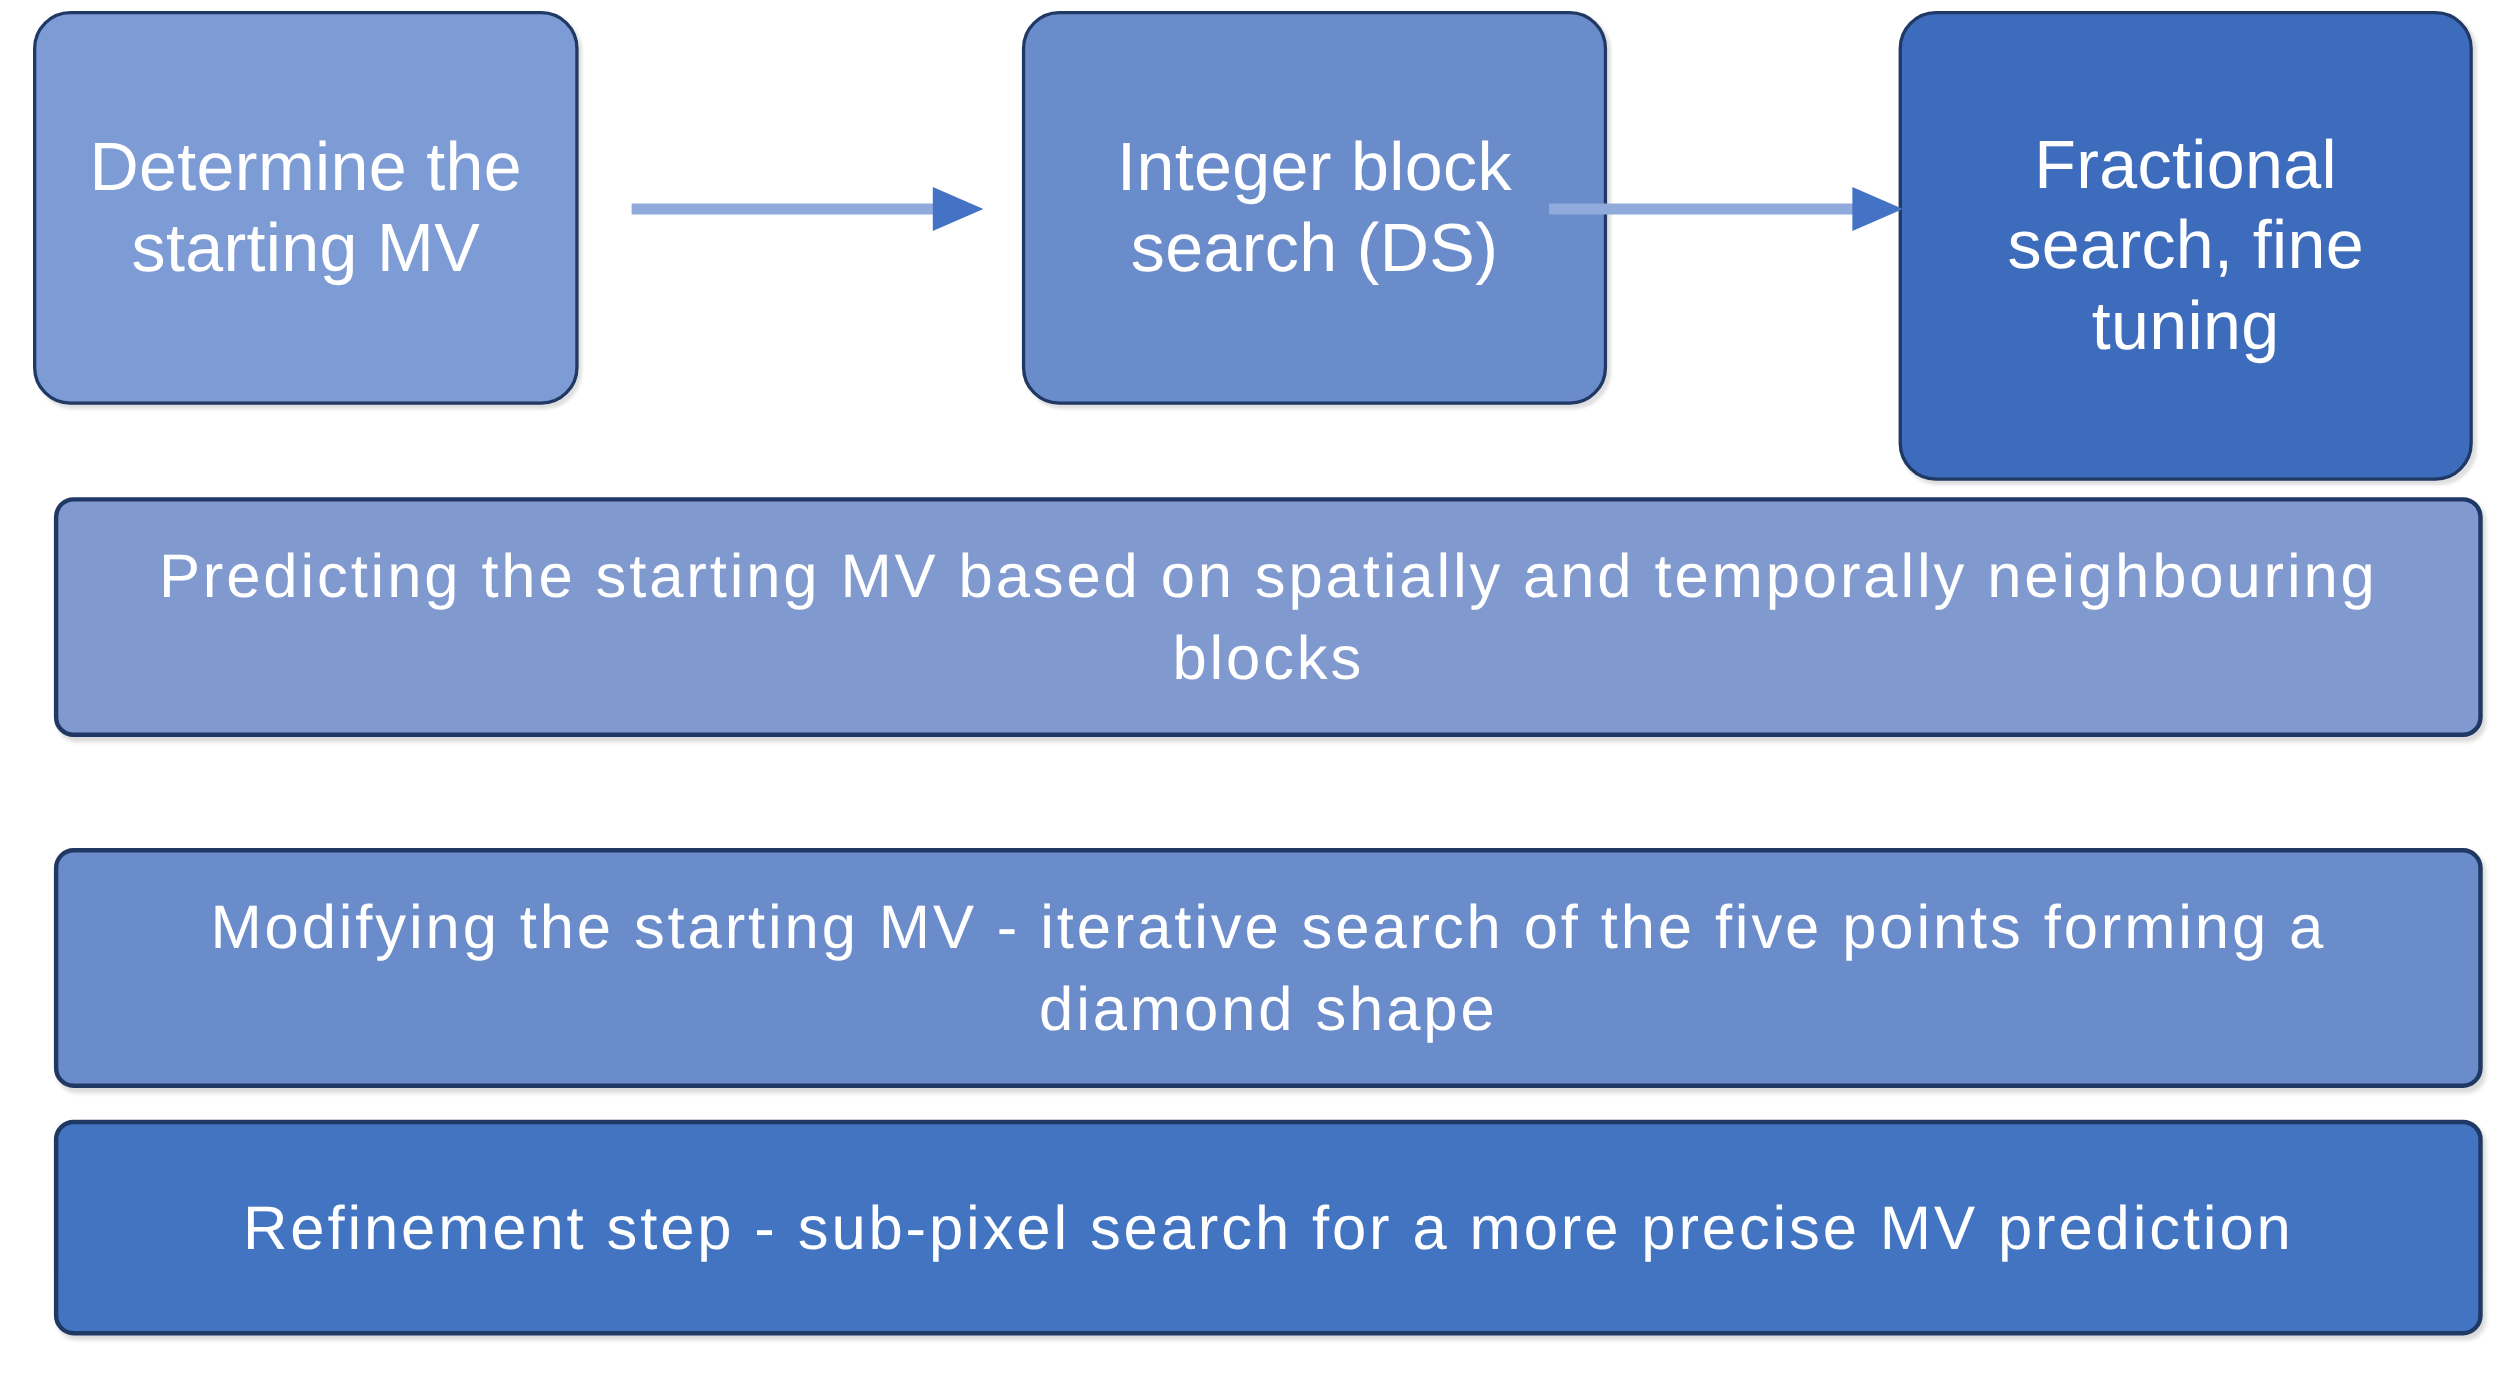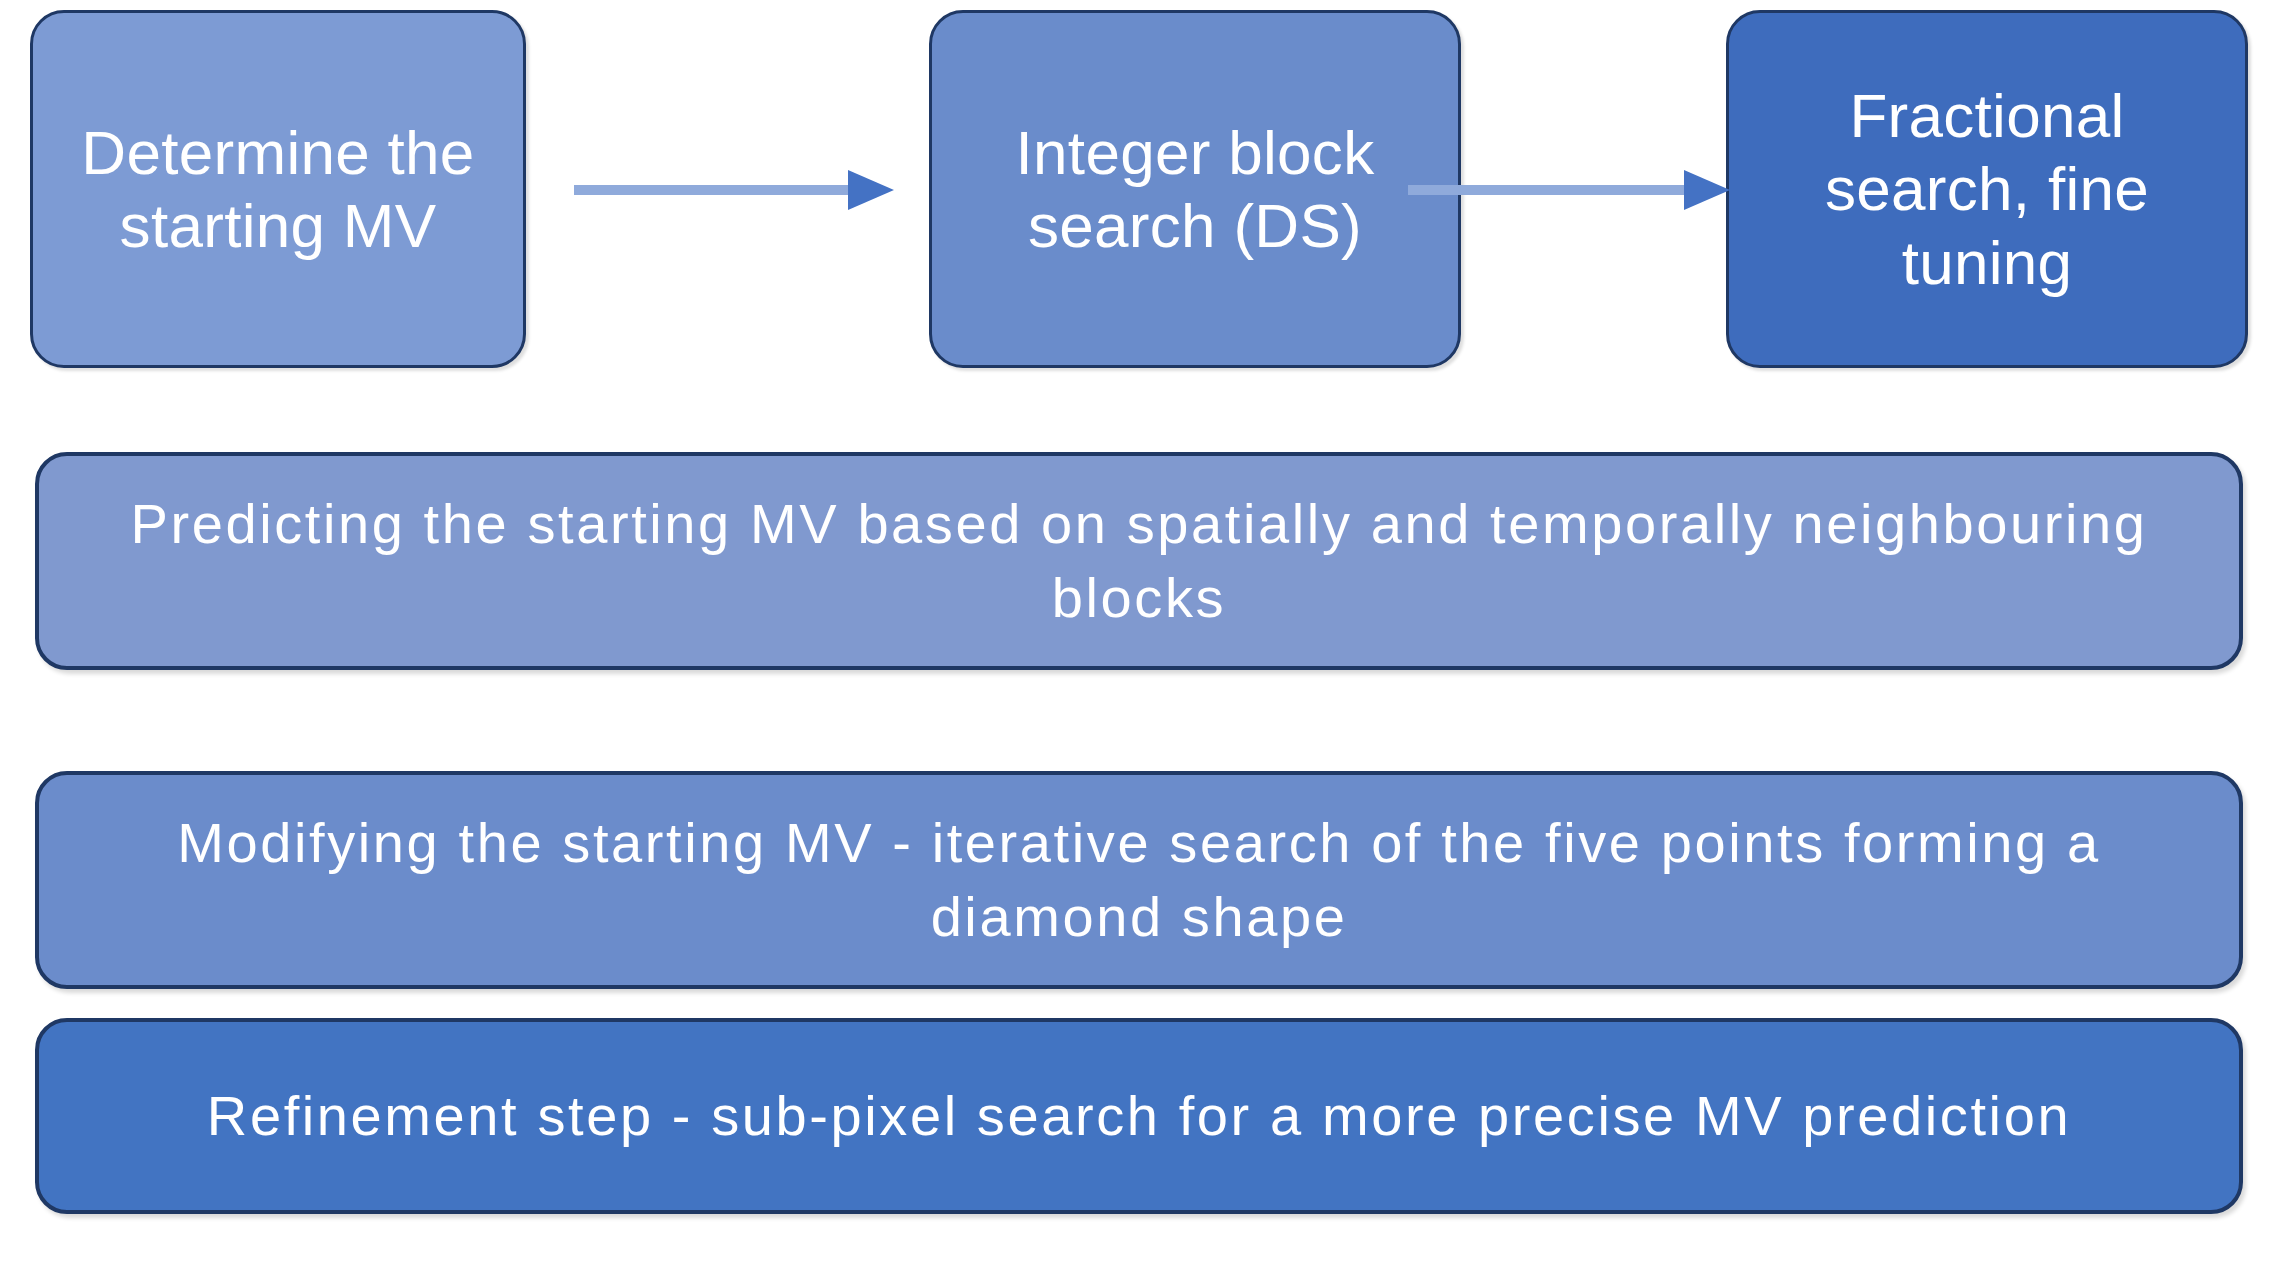--- a/index.html
+++ b/index.html
@@ -43,40 +43,40 @@
 
   #step-1 {
     left: 30px;  top: 10px;  width: 496px;  height: 358px;
     background: #7d9bd4;
   }
   #step-2 {
     left: 929px; top: 10px;  width: 532px;  height: 358px;
     background: #6a8ccb;
   }
   #step-3 {
-    left: 1726px; top: 10px; width: 522px;  height: 358px;
+    left: 1726px; top: 10px; width: 522px;  height: 427px;
     background: #3e6cbd;
   }
 
   
   .connector {
     position: absolute;
     height: 44px;
     display: block;
   }
   #connector-1 { left: 574px;  top: 168px; width: 320px; }
   #connector-2 { left: 1408px; top: 168px; width: 322px; }
 
   
   .desc-bar {
     position: absolute;
     box-sizing: border-box;
-    left: 35px;
+    left: 49px;
     width: 2208px;
-    border-radius: 32px;
+    border-radius: 18px;
     border: 4px solid #1f3864;
     display: flex;
     align-items: center;
     justify-content: center;
     text-align: center;
     color: #ffffff;
     padding: 6px 40px;
     box-shadow: 3px 4px 4px rgba(0,0,0,0.15);
   }
   .desc-bar .desc-label {

